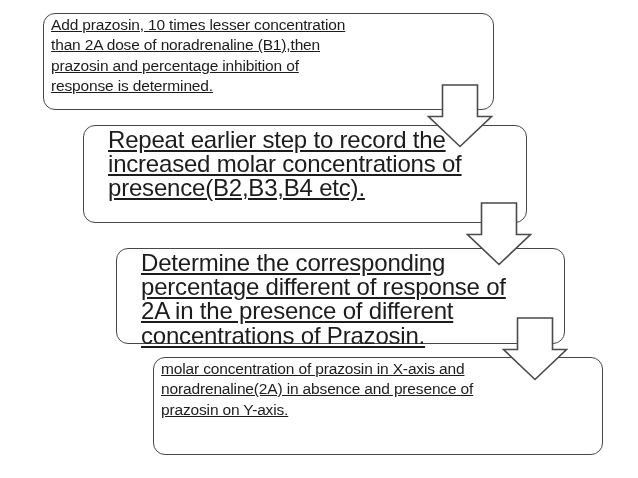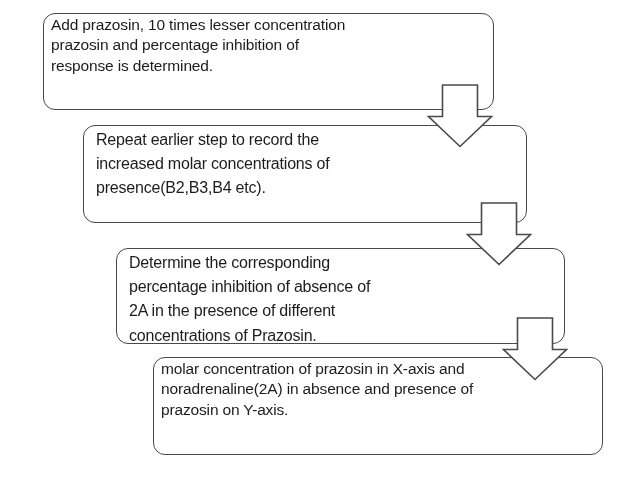--- a/index.html
+++ b/index.html
@@ -21,23 +21,23 @@
     font-family: "Liberation Sans", sans-serif;
     color: var(--text);
   }
   .step-box {
     position: absolute;
     background: var(--box-fill);
     border: 1.6px solid var(--box-border);
     border-radius: 12px;
     overflow: visible;
   }
-  .step-box .ln { white-space: pre; }
+  .step-box .ln { white-space: pre; text-decoration: underline; }
   .small-text { font-size: 15.5px; line-height: 20.3px; padding: 1px 6px 0 7px; letter-spacing: -0.15px; }
-  .large-text { font-size: 16px; line-height: 24.2px; padding: 2px 6px 0 12px; letter-spacing: -0.2px; }
+  .large-text { font-size: 24px; line-height: 24.2px; padding: 2px 6px 0 24px; letter-spacing: -0.2px; }
   #box1 { left: 43px;  top: 13px;  width: 451px; height: 97px; }
   #box2 { left: 83px;  top: 125px; width: 444px; height: 98px; }
   #box3 { left: 116px; top: 248px; width: 449px; height: 96px; }
   #box4 { left: 153px; top: 357px; width: 450px; height: 98px; }
   .arrow { position: absolute; width: 66px; height: 64px; }
   .arrow polygon {
     fill: var(--arrow-fill);
     stroke: var(--arrow-border);
     stroke-width: 1.6;
     stroke-linejoin: miter;
@@ -46,33 +46,34 @@
   #arrow2 { left: 466px; top: 202px; }
   #arrow3 { left: 502px; top: 317px; }
 </style>
 </head>
 <body>
 
 <div class="slide">
 
   <div id="box1" class="step-box small-text">
     <div class="ln">Add prazosin, 10 times lesser concentration</div>
+    <div class="ln">than 2A dose of noradrenaline (B1),then</div>
     <div class="ln">prazosin and percentage inhibition of</div>
     <div class="ln">response is determined.</div>
   </div>
 
   <div id="box2" class="step-box large-text">
     <div class="ln">Repeat earlier step to record the</div>
     <div class="ln">increased molar concentrations of</div>
     <div class="ln">presence(B2,B3,B4 etc).</div>
   </div>
 
   <div id="box3" class="step-box large-text">
     <div class="ln">Determine the corresponding</div>
-    <div class="ln">percentage inhibition of absence of</div>
+    <div class="ln">percentage different of response of</div>
     <div class="ln">2A in the presence of different</div>
     <div class="ln">concentrations of Prazosin.</div>
   </div>
 
   <div id="box4" class="step-box small-text">
     <div class="ln">molar concentration of prazosin in X-axis and</div>
     <div class="ln">noradrenaline(2A) in absence and presence of</div>
     <div class="ln">prazosin on Y-axis.</div>
   </div>
 

